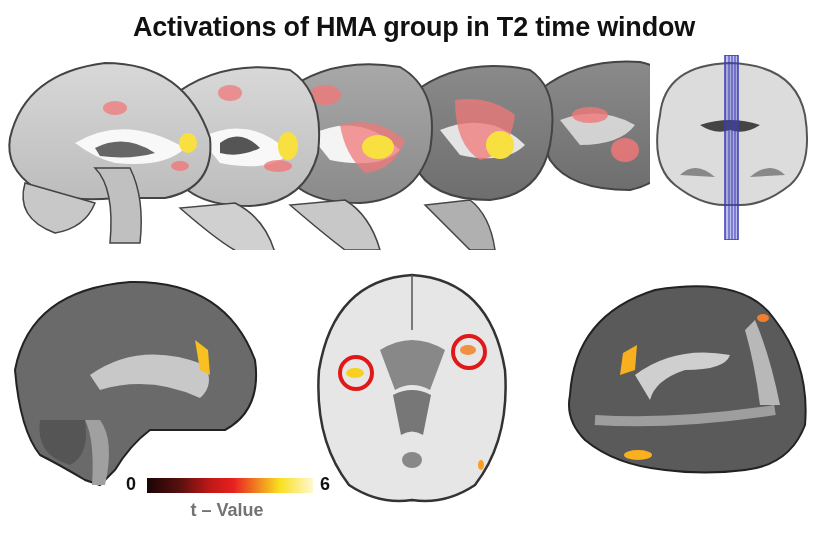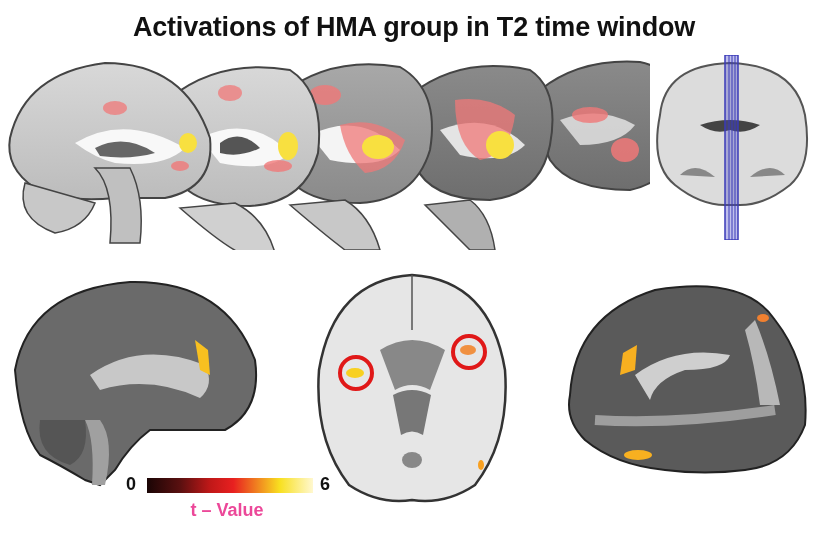--- a/index.html
+++ b/index.html
@@ -8,21 +8,21 @@
   .title { position:absolute; left:4px; top:12px; width:820px; text-align:center;
            font-size:27px; font-weight:bold; color:#111; letter-spacing:-0.2px; }
   .panel { position:absolute; }
   svg { display:block; }
   .cb-wrap { position:absolute; left:120px; top:470px; width:210px; height:60px; }
   .cb-bar { position:absolute; left:27px; top:8px; width:166px; height:15px;
             background:linear-gradient(to right,#1a0505 0%,#5a1010 20%,#c01818 38%,#e82020 52%,#f08020 66%,#f8e020 80%,#fff8d0 100%); }
   .cb-min { position:absolute; left:6px; top:4px; font-size:18px; font-weight:bold; color:#111; }
   .cb-max { position:absolute; left:200px; top:4px; font-size:18px; font-weight:bold; color:#111; }
   .cb-label { position:absolute; left:32px; top:30px; width:150px; text-align:center;
-              font-size:18px; font-weight:bold; color:#ec4899; }
+              font-size:18px; font-weight:bold; color:#737373; }
 </style>
 </head>
 <body>
 
 <div class="title">Activations of HMA group in T2 time window</div>
 
 <div class="panel" style="left:0;top:50px;width:650px;height:200px;">
   <svg width="650" height="200" viewBox="0 0 650 200">
     <defs>
       <linearGradient id="gLight" x1="0" y1="0" x2="0" y2="1">

